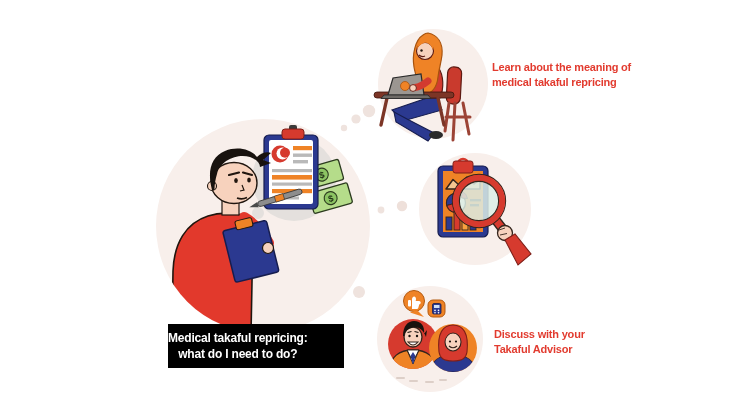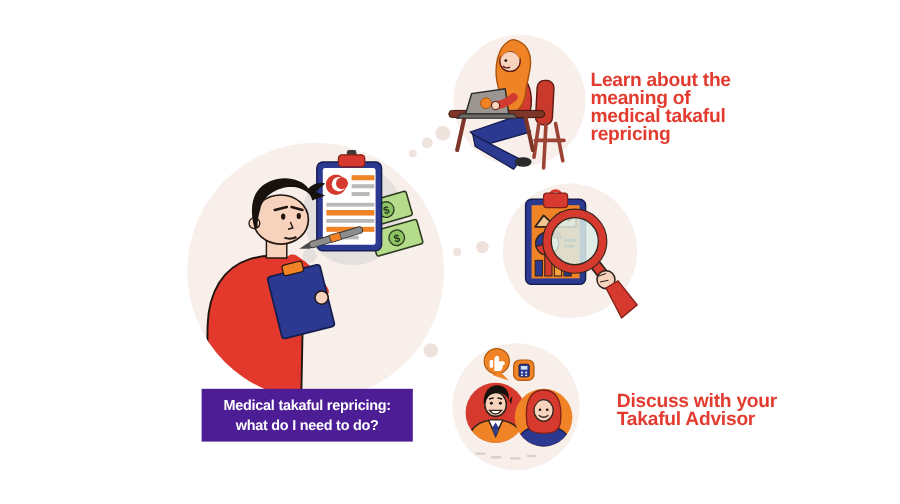--- a/index.html
+++ b/index.html
@@ -3,26 +3,26 @@
 <meta charset="utf-8">
 <style>
   html,body{margin:0;padding:0;background:#ffffff;}
   .canvas{
     position:relative;width:750px;height:420px;overflow:hidden;
     background:#ffffff;font-family:"Liberation Sans",sans-serif;
   }
   .canvas svg{overflow:visible;display:block;}
   .abs{position:absolute;}
   .step-label{
-    position:absolute;color:#e23b2f;font-weight:700;font-size:16px;
+    position:absolute;color:#e23b2f;font-weight:700;font-size:11px;
     line-height:15px;white-space:pre-line;letter-spacing:-0.2px;
   }
   .banner{
     position:absolute;left:168px;top:324px;width:176px;height:44px;
-    background:#4c1d95;color:#ffffff;display:flex;align-items:center;justify-content:center;
+    background:#000000;color:#ffffff;display:flex;align-items:center;justify-content:flex-start;
     text-align:center;font-weight:700;font-size:12px;line-height:16px;
     white-space:pre-line;letter-spacing:-0.2px;
   }
 </style>
 </head>
 <body>
 
 <div class="canvas">
 
   <svg class="abs" style="left:0;top:0" width="750" height="420">
@@ -231,16 +231,16 @@
 
   <div class="banner">
     <span>Medical takaful repricing:
 what do I need to do?</span>
   </div>
 
   <div class="step-label" style="left:492px;top:60px;width:170px">Learn about the meaning of
 medical takaful repricing</div>
 
 
-  <div class="step-label" style="left:514px;top:327px;width:140px">Discuss with your
+  <div class="step-label" style="left:494px;top:327px;width:140px">Discuss with your
 Takaful Advisor</div>
 
 </div>
 
 </body></html>

